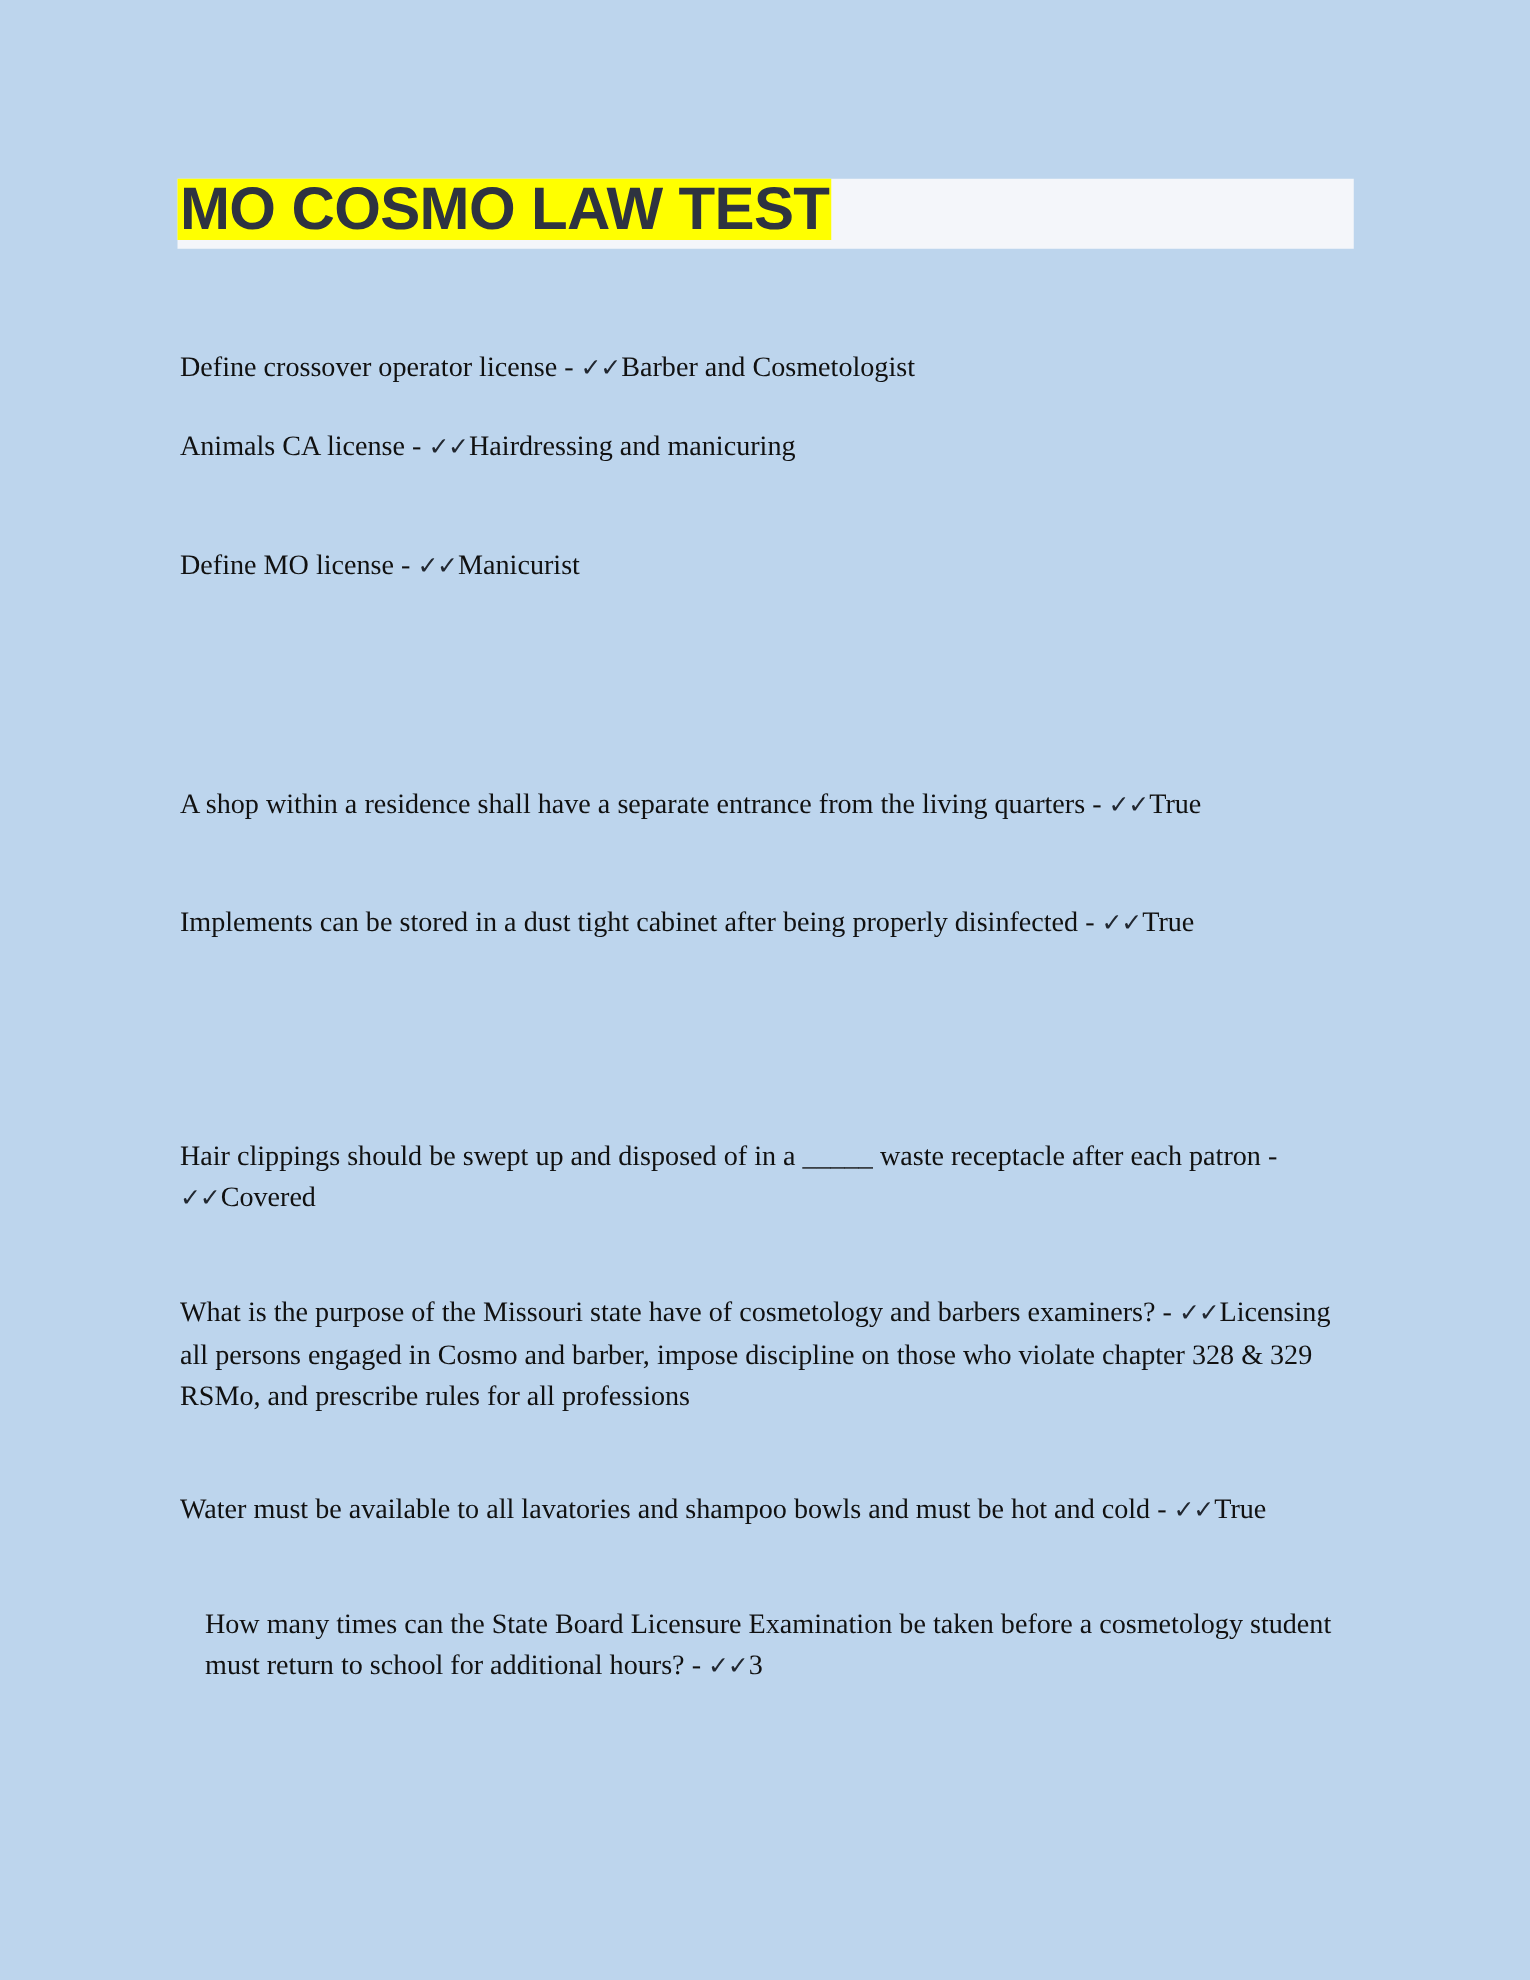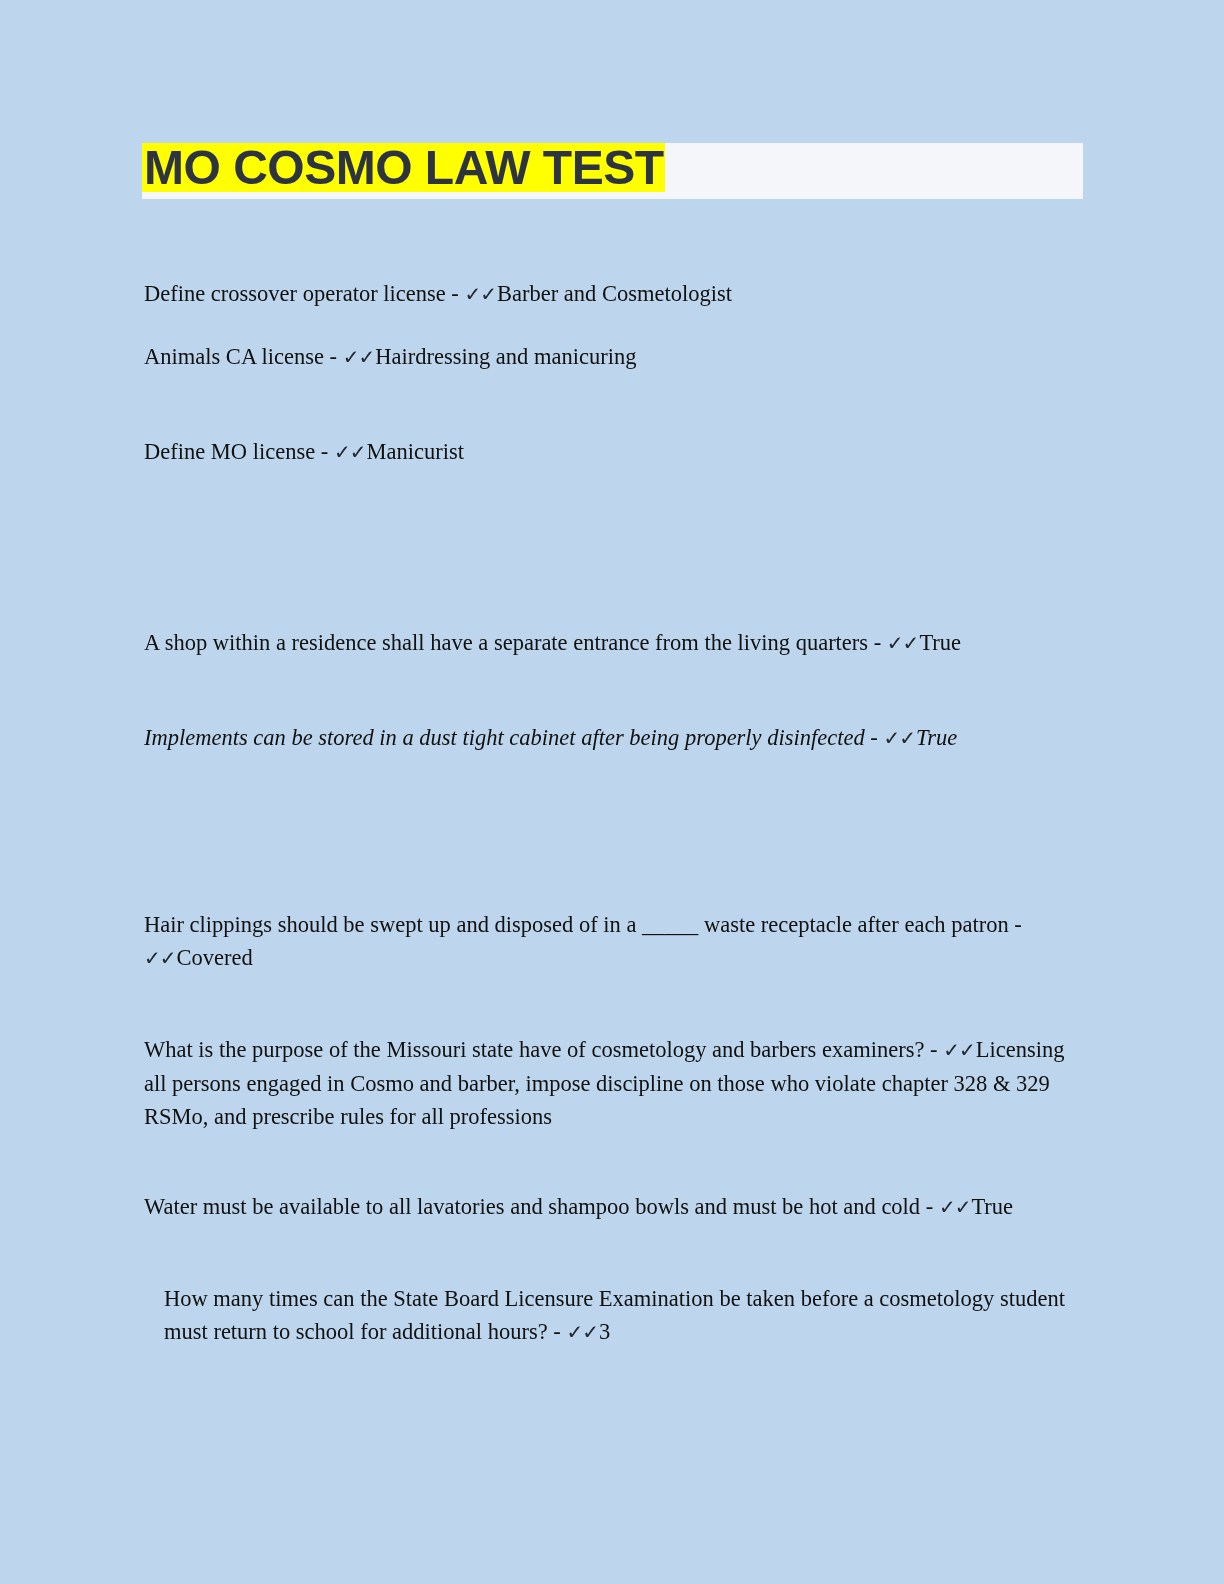--- a/index.html
+++ b/index.html
@@ -87,21 +87,21 @@
 
   <div class="qa" style="top:435px;">
     <span>Define MO license - </span><span class="check">✓✓</span><span>Manicurist</span>
   </div>
 
 
   <div class="qa" style="top:626px;">
     <span>A shop within a residence shall have a separate entrance from the living quarters - </span><span class="check">✓✓</span><span>True</span>
   </div>
 
-  <div class="qa" style="top:721px;font-style:italic;">
+  <div class="qa" style="top:721px;">
     <span>Implements can be stored in a dust tight cabinet after being properly disinfected - </span><span class="check">✓✓</span><span>True</span>
   </div>
 
 
   <div class="qa" style="top:908px;">
     <span>Hair clippings should be swept up and disposed of in a _____ waste receptacle after each patron - </span><span class="check">✓✓</span><span>Covered</span>
   </div>
 
   <div class="qa" style="top:1033px;">
     <span>What is the purpose of the Missouri state have of cosmetology and barbers examiners? - </span><span class="check">✓✓</span><span>Licensing all persons engaged in Cosmo and barber, impose discipline on those who violate chapter 328 &amp; 329 RSMo, and prescribe rules for all professions</span>

